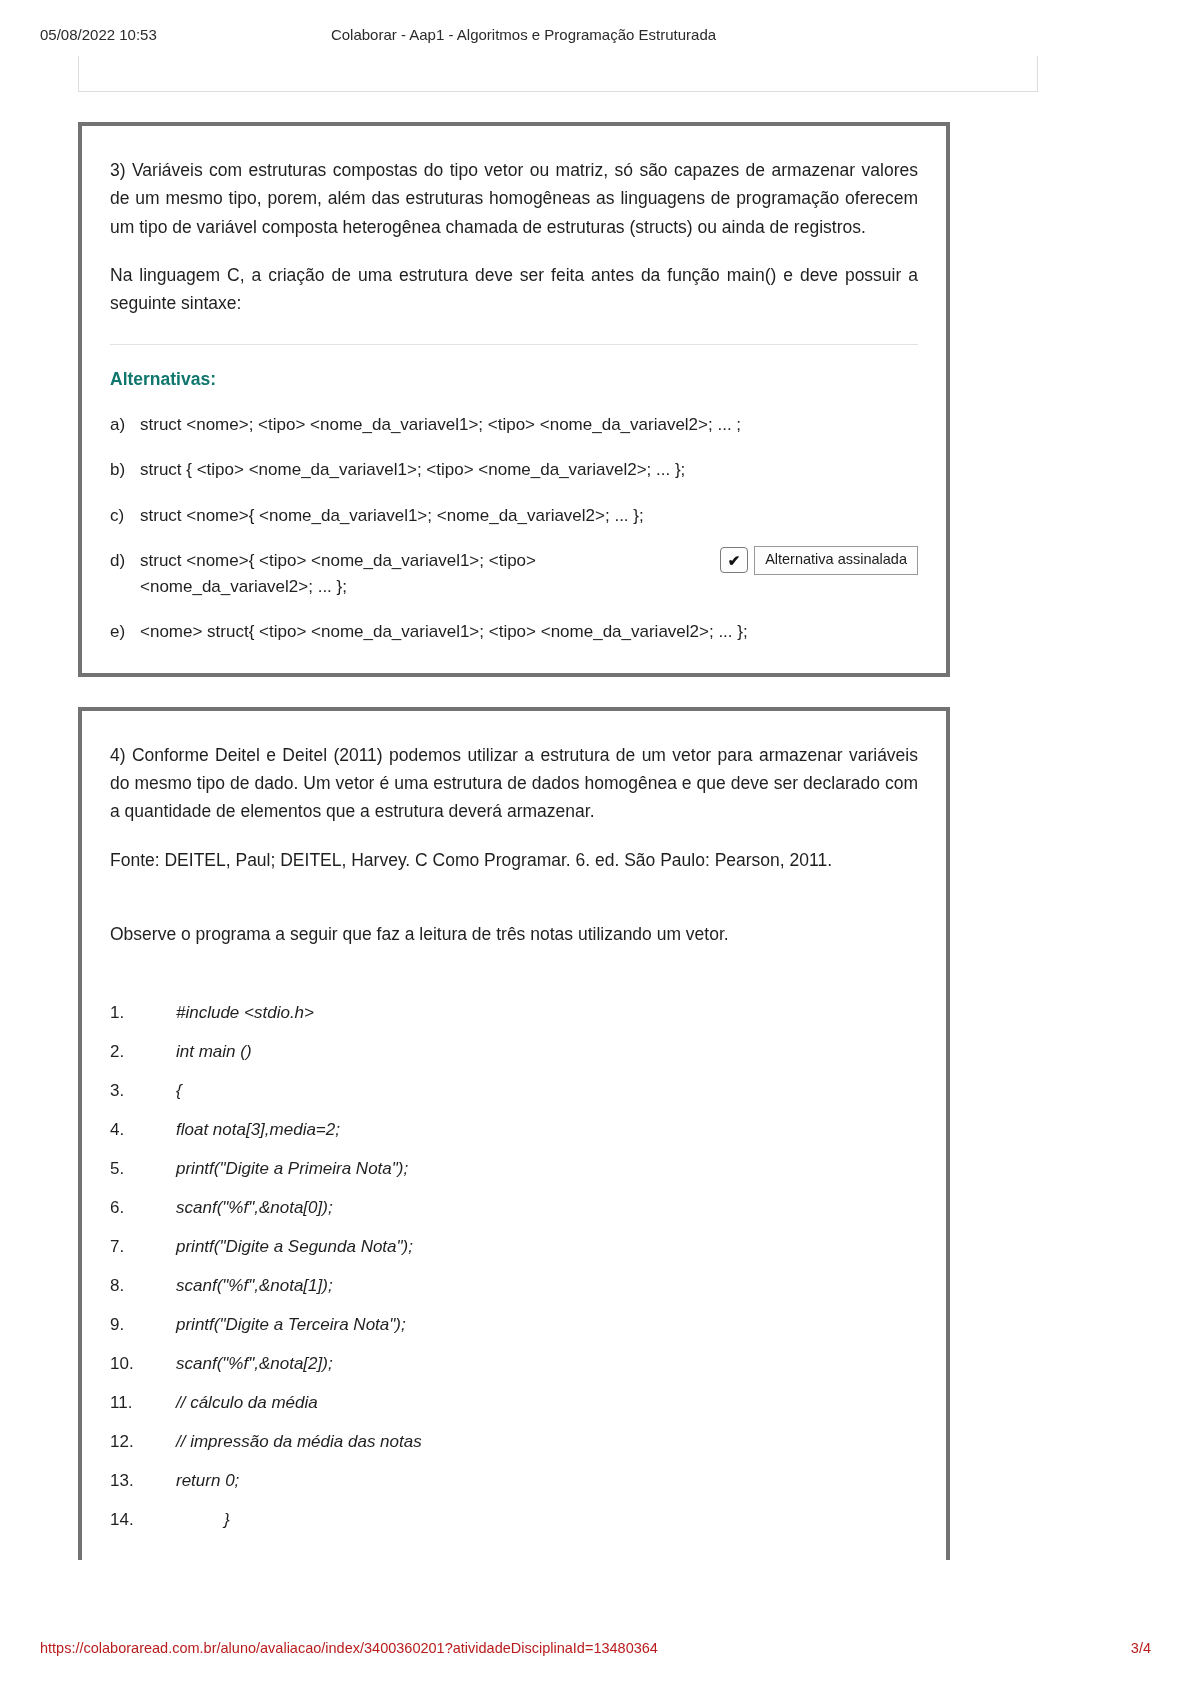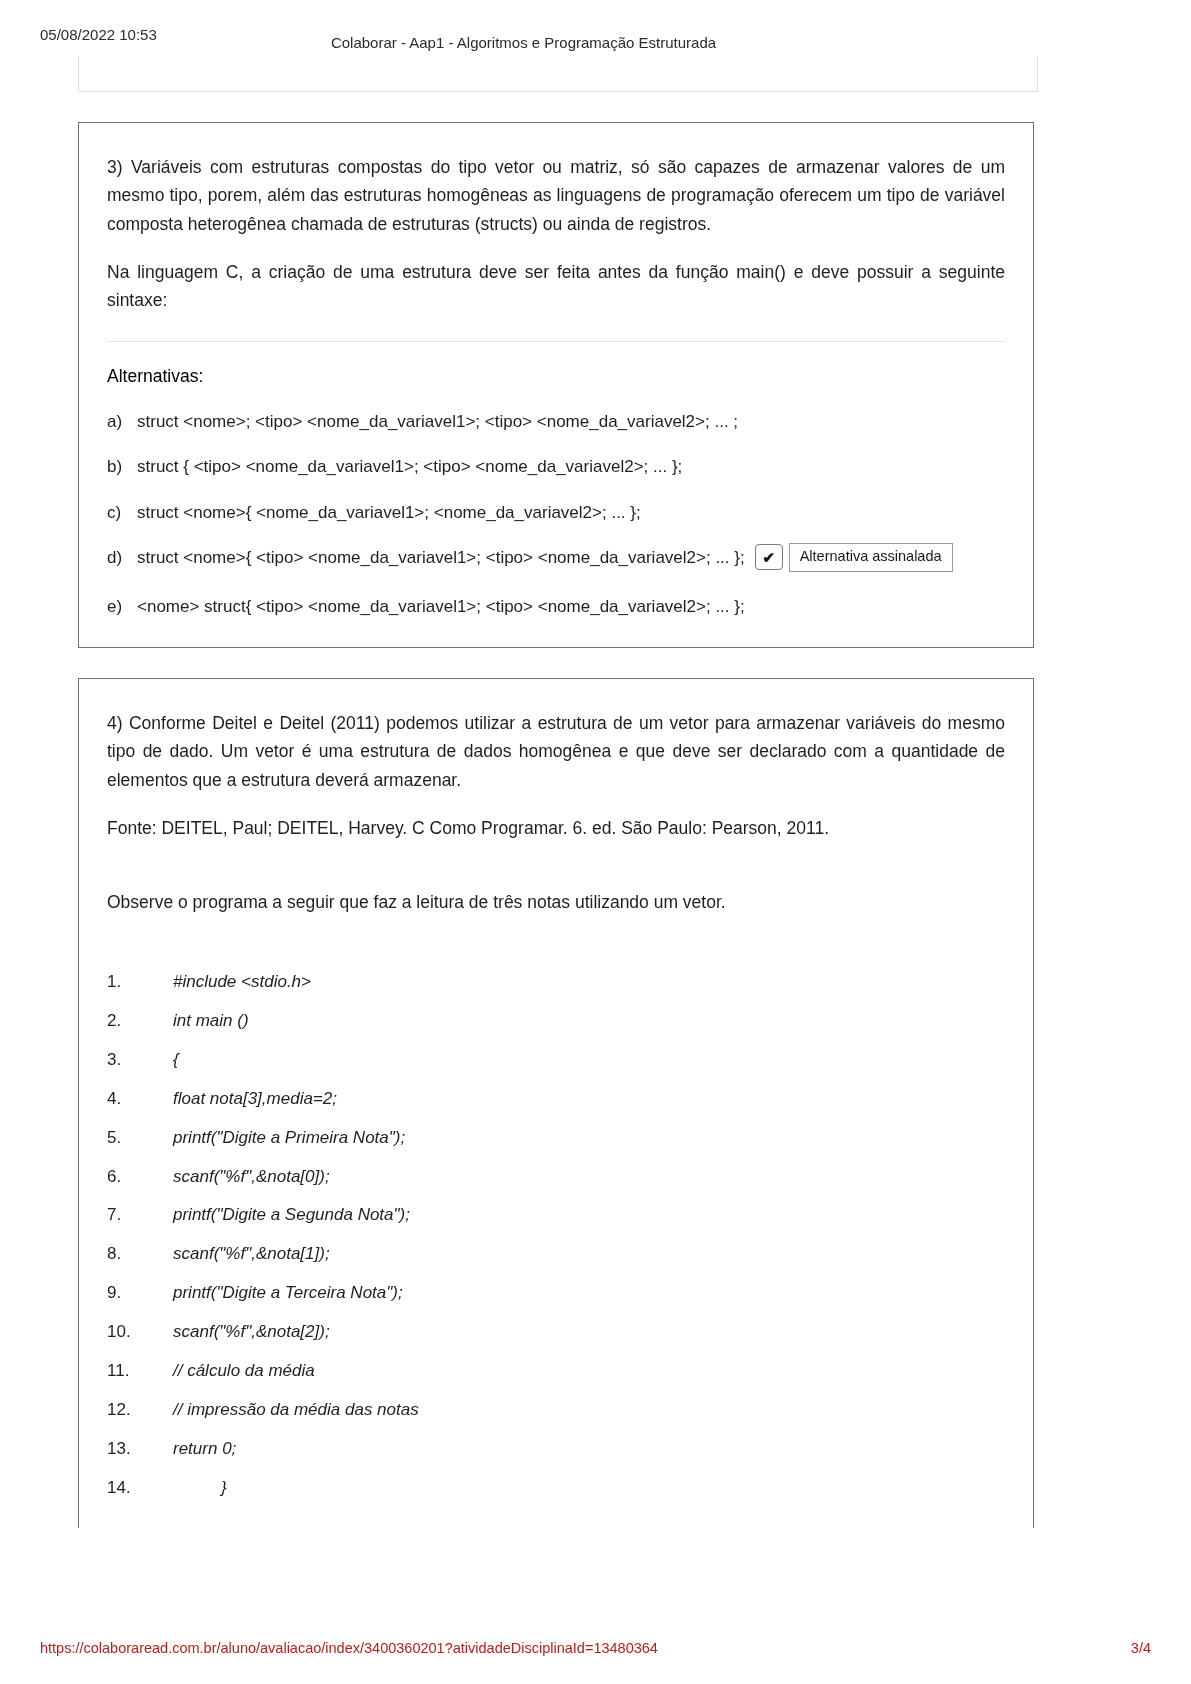--- a/index.html
+++ b/index.html
@@ -30,21 +30,21 @@
   }
   .print-header .ph-date {
     position: absolute;
     left: 40px;
     top: 0;
     white-space: nowrap;
   }
   .print-header .ph-title {
     position: absolute;
     left: 0;
-    top: 8px;
+    top: 0;
     width: 1047px;
     text-align: center;
     white-space: nowrap;
   }
 
   
   .print-footer {
     position: absolute;
     bottom: 22px;
     left: 0;
@@ -70,23 +70,23 @@
   .sheet {
     position: absolute;
     left: 78px;
     top: 56px;
     width: 960px;
     bottom: 56px;
   }
 
   
   .card {
-    border: 1px solid #737373;
+    border: 4px solid #737373;
     background: #ffffff;
-    width: 956px;
+    width: 872px;
     padding: 0;
   }
   .card-cut-top {
     border-top: none;
     height: 36px;
     width: 960px;
     border-left: 1px solid #dddddd;
     border-right: 1px solid #dddddd;
     border-bottom: 1px solid #dddddd;
   }
@@ -110,22 +110,22 @@
   .q-para.tight { margin-bottom: 25px; }
 
   .hr-rule {
     border: none;
     border-top: 1px solid #e3e3e3;
     margin: 26px 0 24px 0;
   }
 
   .alt-heading {
     font-size: 17.5px;
-    font-weight: normal;
-    color: #000000;
+    font-weight: bold;
+    color: #0f766e;
     margin: 0 0 22px 0;
   }
 
   
   .alt-list { margin: 0; padding: 0; list-style: none; }
   .alt-row {
     display: flex;
     align-items: flex-start;
     margin-bottom: 20px;
     font-size: 17px;

